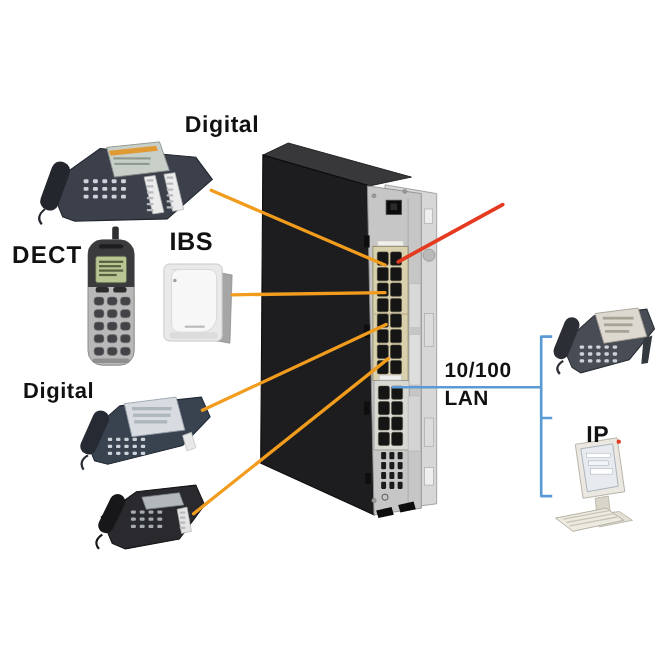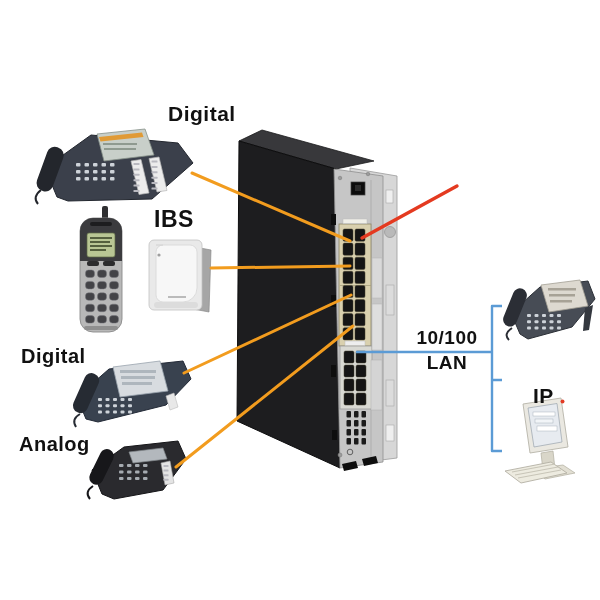--- a/index.html
+++ b/index.html
@@ -2,21 +2,21 @@
 <html style="--background: #ffffff; --extension-line: #F29C1E; --trunk-line: #E43A20; --lan-line: #5B9BD5; --label-text: #111111; --chassis-front: #1d1d1f; --chassis-top: #38383b; --panel-metal: #c6c6c6; --panel-flange: #d7d7d7; --port-frame: #d9d0ae; --port-jack: #151515;"><head>
 <meta charset="utf-8">
 <style>
   html,body{margin:0;padding:0;background:#fff;}
   body{width:600px;height:600px;overflow:hidden;position:relative;
        font-family:"Liberation Sans", sans-serif;}
   .canvas{position:absolute;left:0;top:0;width:600px;height:600px;background:var(--background,#fff);}
   svg{position:absolute;left:0;top:0;}
   .lbl{position:absolute;font-weight:bold;color:var(--label-text,#111);
        font-family:"Liberation Sans", sans-serif;line-height:1.05;letter-spacing:.5px;white-space:nowrap;}
-  .lbl.center{text-align:center;white-space:normal;}
+  .lbl.center{text-align:left;white-space:normal;}
   .line-ext{stroke:var(--extension-line,#F29C1E);stroke-width:3;stroke-linecap:round;}
   .line-trunk{stroke:var(--trunk-line,#E43A20);stroke-width:3.4;stroke-linecap:round;}
   .line-lan{stroke:var(--lan-line,#5B9BD5);stroke-width:2.4;}
   .bracket{stroke:var(--lan-line,#5B9BD5);stroke-width:2.4;fill:none;stroke-linejoin:round;}
   .port{fill:var(--port-jack,#151515);stroke:#46412f;stroke-width:.5;}
   .vent{fill:#1b1b1b;}
   .key-light{fill:#ced3d9;}
   .key-mid{fill:#a6abb1;}
   .key-dash{fill:#b9b9c0;}
   .key-dark{fill:#434347;stroke:#77777c;stroke-width:.5;}
@@ -310,20 +310,20 @@
     <line x1="211" y1="268" x2="350" y2="266" class="line-ext"></line>
     <line x1="184" y1="373" x2="351" y2="295" class="line-ext"></line>
     <line x1="176" y1="467" x2="353" y2="326" class="line-ext"></line>
     <line x1="362" y1="238" x2="457" y2="186" class="line-trunk"></line>
     <line x1="356" y1="352" x2="491" y2="352" class="line-lan"></line>
     <path d="M502,306 L492,306 L492,451 L502,451 M492,380 L502,380" class="bracket"></path>
   </g>
 </svg>
 
 <div class="lbl" style="left:168px;top:103px;font-size:21px">Digital</div>
+<div class="lbl" style="left:11px;top:220px;font-size:22px;letter-spacing:1px">DECT</div>
 <div class="lbl" style="left:154px;top:207px;font-size:23px">IBS</div>
 <div class="lbl" style="left:21px;top:346px;font-size:20px">Digital</div>
-<div class="lbl" style="left:19px;top:434px;font-size:20px">Analog</div>
 <div class="lbl center" style="left:404px;top:328px;width:86px;font-size:19px">10/100</div>
 <div class="lbl center" style="left:404px;top:353px;width:86px;font-size:19px">LAN</div>
 <div class="lbl" style="left:533px;top:385px;font-size:21px">IP</div>
 
 </div>
 
 </body></html>

